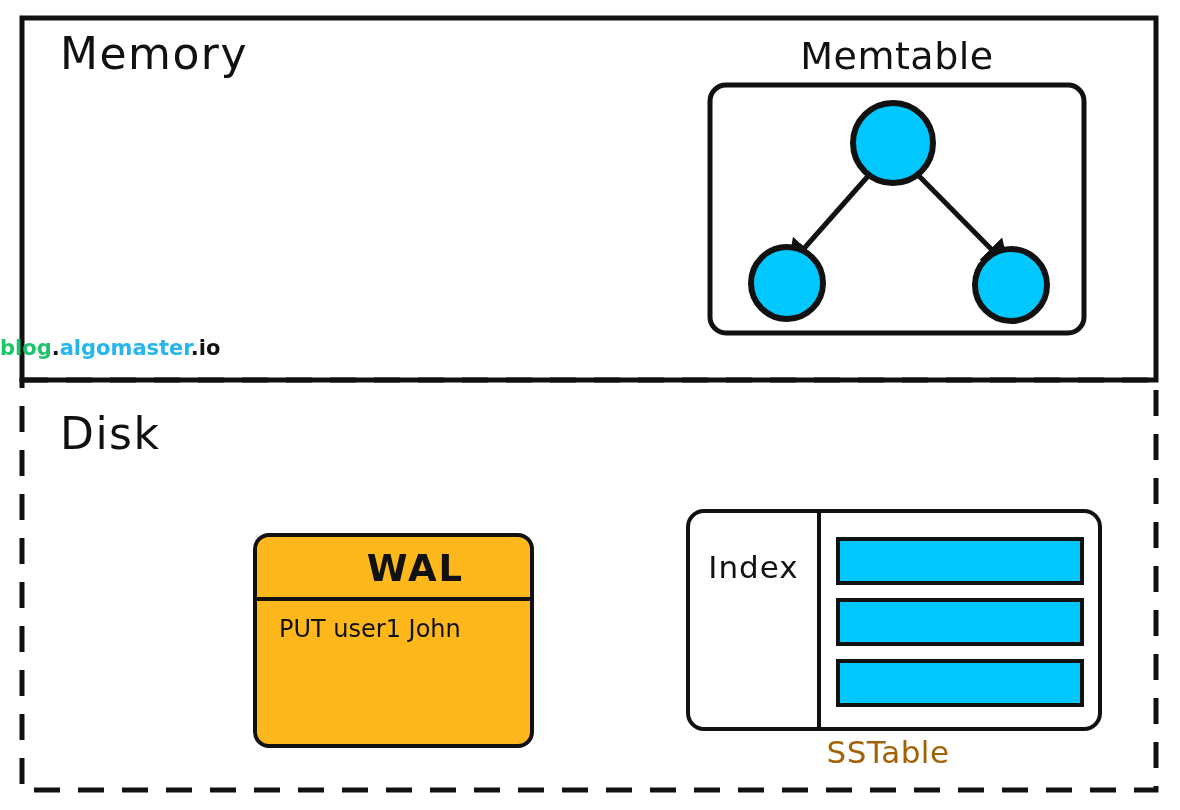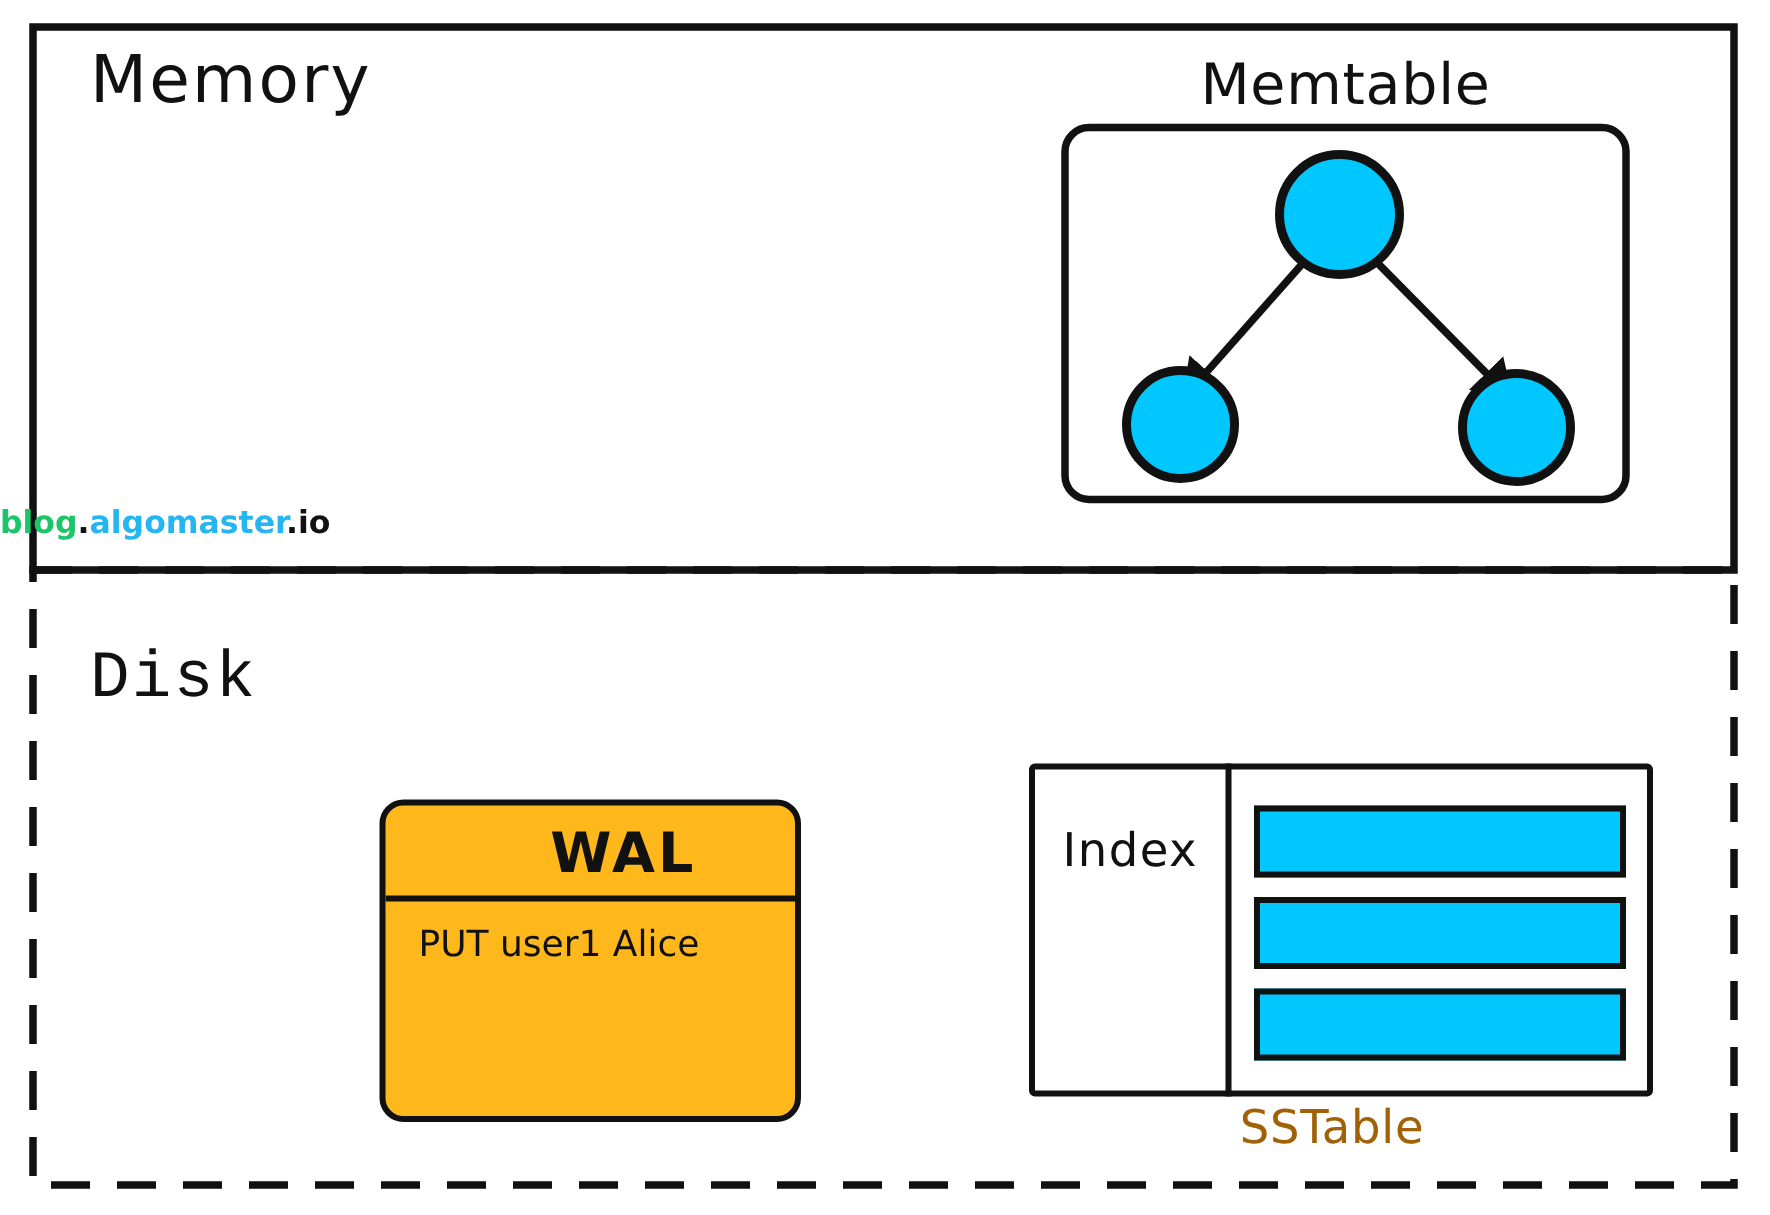--- a/index.html
+++ b/index.html
@@ -31,21 +31,21 @@
   .region-label {
     position: absolute;
     font-family: "DejaVu Sans", sans-serif;
     font-size: 44px;
     font-weight: 400;
     letter-spacing: 1.5px;
     color: #111111;
     white-space: nowrap;
   }
   #memory-label { left: 60px; top: 28px; }
-  #disk-label   { left: 60px; top: 428px; font-family: Liberation Mono, monospace; }
+  #disk-label   { left: 60px; top: 408px; }
 
   
   #memtable-caption {
     position: absolute;
     left: 710px;
     top: 34px;
     width: 374px;
     text-align: center;
     font-family: "DejaVu Sans", sans-serif;
     font-size: 38px;
@@ -93,21 +93,21 @@
   
   #sstable-box {
     position: absolute;
     left: 686px;
     top: 509px;
     width: 416px;
     height: 222px;
     box-sizing: border-box;
     background: #ffffff;
     border: 4px solid #111111;
-    border-radius: 4px;
+    border-radius: 18px;
   }
   #sstable-divider {
     position: absolute;
     left: 127px;
     top: -4px;
     width: 4px;
     height: 222px;
     background: #111111;
   }
   #sstable-index-label {
@@ -193,21 +193,21 @@
 
   <div id="memtable-caption">Memtable</div>
 
   <div id="watermark">
     <span class="wm-blog">blog</span><span class="wm-dot">.</span><span class="wm-algo">algomaster</span><span class="wm-io">.io</span>
   </div>
 
   <div id="wal-box">
     <div id="wal-title">WAL</div>
     <div id="wal-entries">
-      <div class="wal-entry">PUT user1 Alice</div>
+      <div class="wal-entry">PUT user1 John</div>
     </div>
   </div>
 
   <div id="sstable-box">
     <div id="sstable-index-label">Index</div>
     <div id="sstable-divider"></div>
     <div class="sst-bar" id="sst-bar-0"></div>
     <div class="sst-bar" id="sst-bar-1"></div>
     <div class="sst-bar" id="sst-bar-2"></div>
   </div>

